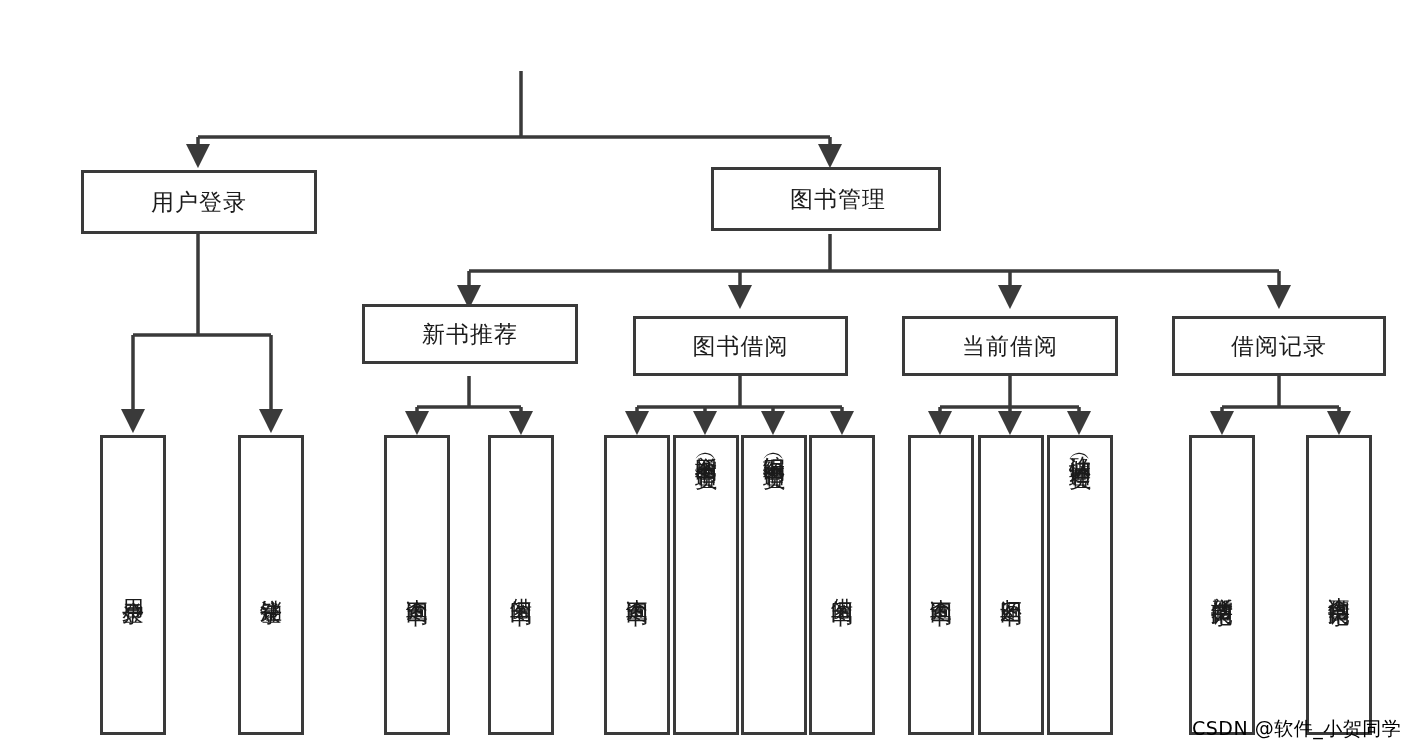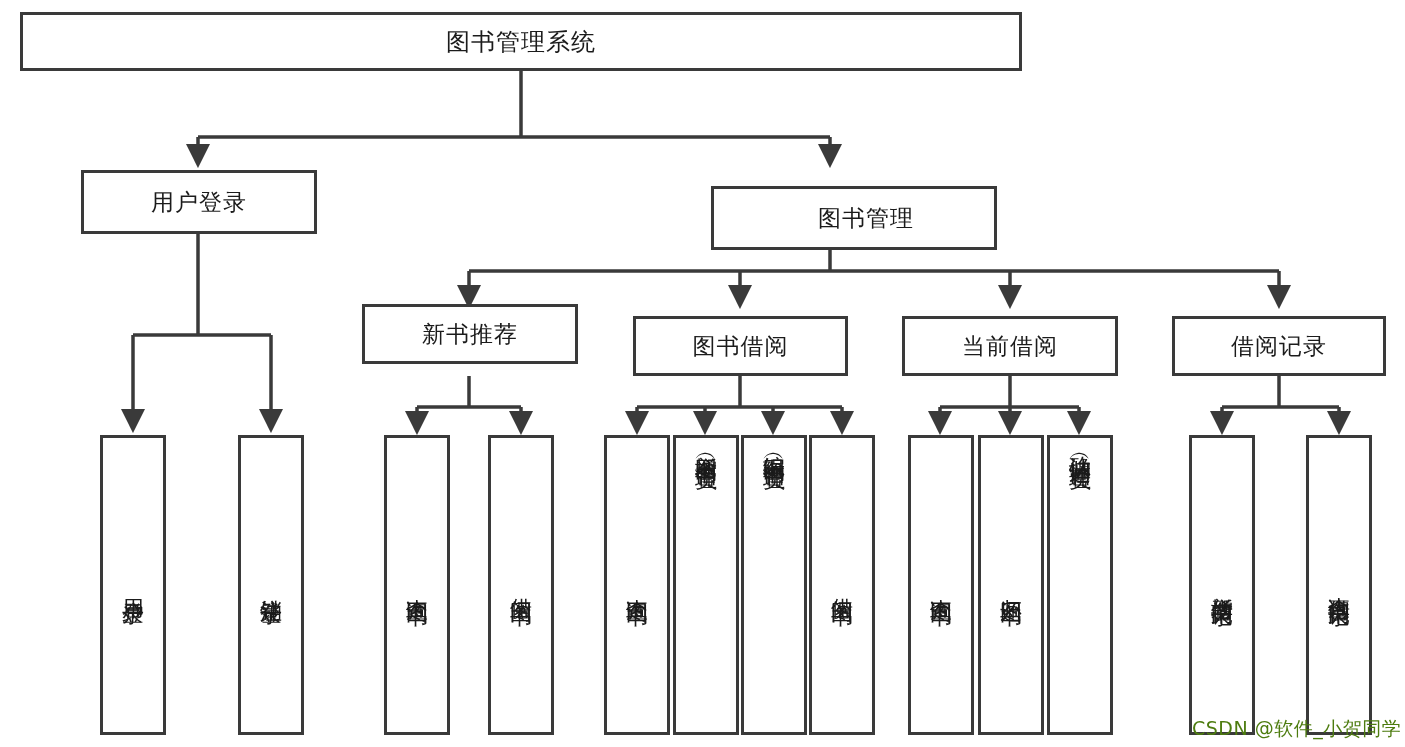--- a/index.html
+++ b/index.html
@@ -64,21 +64,21 @@
     letter-spacing: 2px;
     white-space: nowrap;
     display: block;
   }
   .node.v.mid {
     align-items: center;
   }
   .watermark {
     position: absolute;
     font-size: 19px;
-    color: #4d7c0f;
+    color: #000000;
     white-space: nowrap;
     letter-spacing: 0.5px;
   }
 </style>
 </head>
 <body>
 
 <div id="diagram-root">
 
   <svg id="wires" viewBox="0 0 1405 747">
@@ -127,28 +127,25 @@
       <path d="M 1010 407 L 1010 431" marker-end="url(#arrow)"></path>
       <path d="M 1079 407 L 1079 431" marker-end="url(#arrow)"></path>
 
       <path d="M 1279 376 L 1279 407"></path>
       <path d="M 1222 407 L 1339 407"></path>
       <path d="M 1222 407 L 1222 431" marker-end="url(#arrow)"></path>
       <path d="M 1339 407 L 1339 431" marker-end="url(#arrow)"></path>
     </g>
   </svg>
 
-  <div class="node h root" style="left:20px; top:12px; width:1002px; height:59px;">
-    <span class="lbl">图书管理系统</span>
-  </div>
 
   <div class="node h" style="left:81px; top:170px; width:236px; height:64px;">
     <span class="lbl">用户登录</span>
   </div>
-  <div class="node h" style="left:711px; top:186px; width:286px; height:64px;padding-left:24px;">
+  <div class="node h" style="left:711px; top:167px; width:230px; height:64px;padding-left:24px;">
     <span class="lbl">图书管理</span>
   </div>
 
   <div class="node h" style="left:362px; top:304px; width:216px; height:60px;">
     <span class="lbl">新书推荐</span>
   </div>
   <div class="node h" style="left:902px; top:316px; width:216px; height:60px;">
     <span class="lbl">当前借阅</span>
   </div>
   <div class="node h" style="left:633px; top:316px; width:215px; height:60px;">

